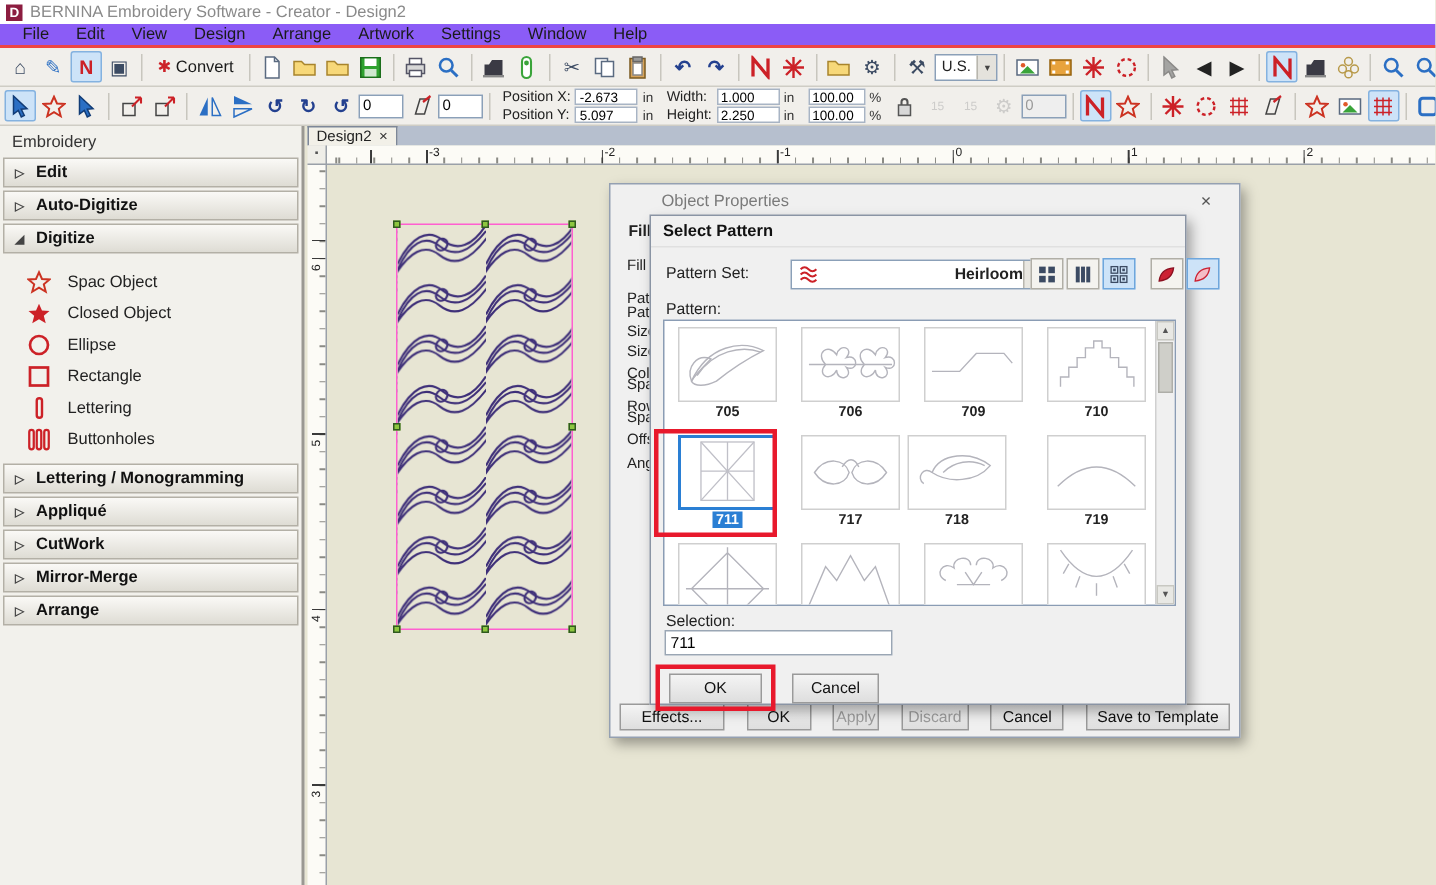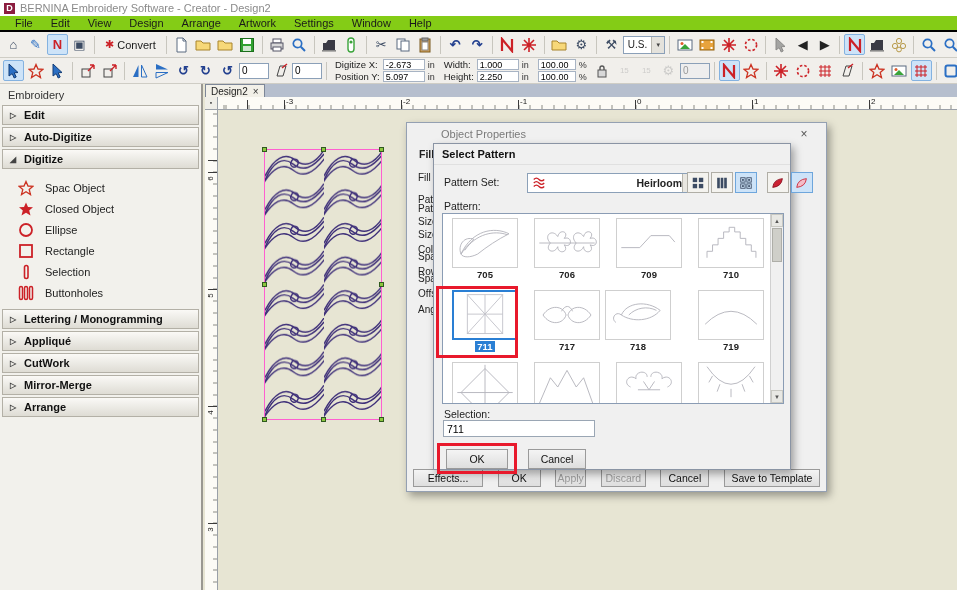--- a/index.html
+++ b/index.html
@@ -5,21 +5,21 @@
   * { box-sizing: border-box; margin:0; padding:0; }
   html,body { width:957px; height:590px; overflow:hidden; }
   body { font-family:"Liberation Sans",sans-serif; font-size:11px; background:#e7e5d3; position:relative; color:#222; }
 
   
   .titlebar { height:16px; background:#ffffff; display:flex; align-items:center; gap:5px; padding-left:4px; }
   .app-icon { width:11px; height:11px; background:#8c1d40; color:#fff; font-weight:bold; font-size:9px; line-height:11px; text-align:center; flex:none; }
   .win-title { color:#8a8a8a; font-size:11px; }
 
   
-  .menubar { height:16px; background:#84cc16; display:flex; align-items:center; padding-left:6px; border-bottom:2px solid #000000; }
+  .menubar { height:16px; background:#8b5cf6; display:flex; align-items:center; padding-left:6px; border-bottom:2px solid #ef4444; }
   .menu-item { padding:0 9px; font-size:11px; color:#1a1a1a; cursor:default; }
 
   
   .toolbar { height:26px; background:#f1efeb; border-bottom:1px solid #cfcdc5; display:flex; align-items:center; padding:0 3px; gap:1px; white-space:nowrap; }
   .tbtn { min-width:21px; height:21px; display:flex; align-items:center; justify-content:center; border:1px solid transparent; border-radius:2px; font-size:13px; color:#3c4b63; flex:none; }
   .tbtn.active { background:#cde3f8; border-color:#84b2e0; }
   .tbtn.disabled { color:#b0b0ac; filter:grayscale(1); opacity:.55; }
   .tsep { width:1px; height:18px; background:#c8c6be; margin:0 3px; flex:none; }
   .tbtn svg { width:16px; height:16px; }
   .red { color:#cc2127; } .blue { color:#2b6fc4; } .navy { color:#23408f; font-weight:bold; }
@@ -480,21 +480,21 @@
   <div class="tbtn navy">↺</div>
   <input class="tb-input" value="0" style="">
   <div class="tbtn">
       <svg>
         <use href="#s-skew"></use>
       </svg>
     </div>
   <input class="tb-input" value="0" style="">
   <div class="tsep"></div>
   <div class="posgrid">
-    <span>Digitize X:</span>
+    <span>Position X:</span>
     <input class="pv" value="-2.673" style="">
     <span class="unit">in</span>
     <span>Position Y:</span>
     <input class="pv" value="5.097" style="">
     <span class="unit">in</span>
   </div>
   <div class="posgrid">
     <span>Width:</span>
     <input class="pv" value="1.000" style="">
     <span class="unit">in</span>
@@ -621,21 +621,21 @@
             </svg>
           </span>
         <span>Rectangle</span>
       </div>
       <div class="tool-row">
         <span class="tool-ic">
             <svg>
               <rect x="6.5" y="1.5" width="3.5" height="13" rx="1.7" fill="none" stroke="#cc2127" stroke-width="1.6"></rect>
             </svg>
           </span>
-        <span>Selection</span>
+        <span>Lettering</span>
       </div>
       <div class="tool-row">
         <span class="tool-ic">
             <svg>
               <g fill="none" stroke="#cc2127" stroke-width="1.5">
                 <rect x="1.5" y="1.5" width="3" height="13" rx="1.5"></rect>
                 <rect x="6.5" y="1.5" width="3" height="13" rx="1.5"></rect>
                 <rect x="11.5" y="1.5" width="3" height="13" rx="1.5"></rect>
               </g>
             </svg>

